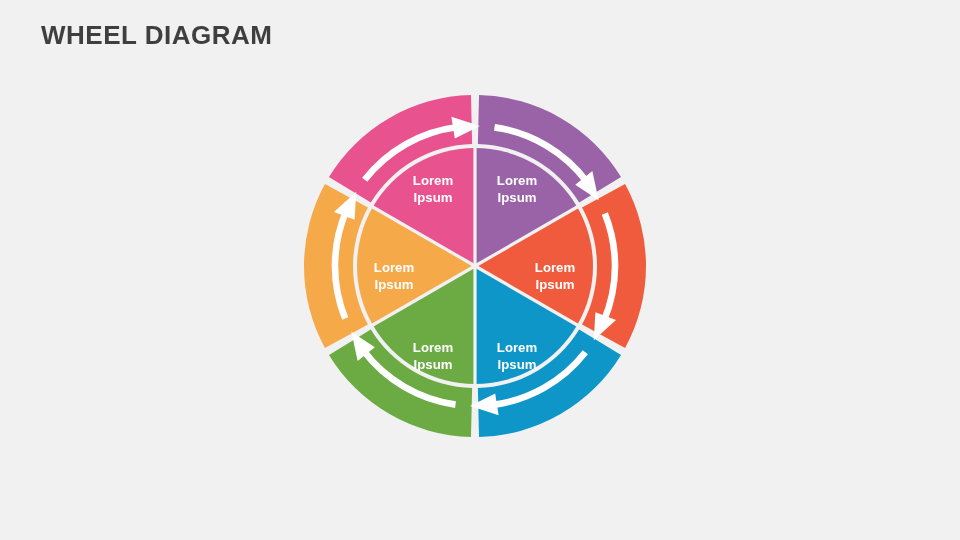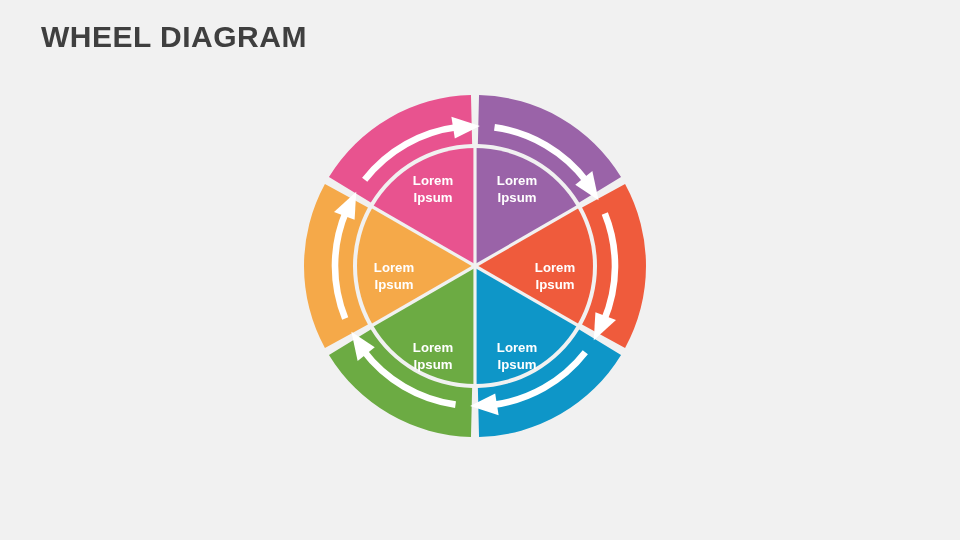--- a/index.html
+++ b/index.html
@@ -18,21 +18,21 @@
     position: absolute;
     left: 0; top: 0;
     width: 960px;
     height: 540px;
     background: #f1f1f1;
   }
   #page-title {
     position: absolute;
     left: 41px;
     top: 20px;
-    font-size: 30px;
+    font-size: 26px;
     font-weight: bold;
     letter-spacing: 0.5px;
     color: #3f3f3f;
     font-family: "Liberation Sans", sans-serif;
     white-space: nowrap;
   }
   #wheel-wrap {
     position: absolute;
     left: 295px;
     top: 86px;

